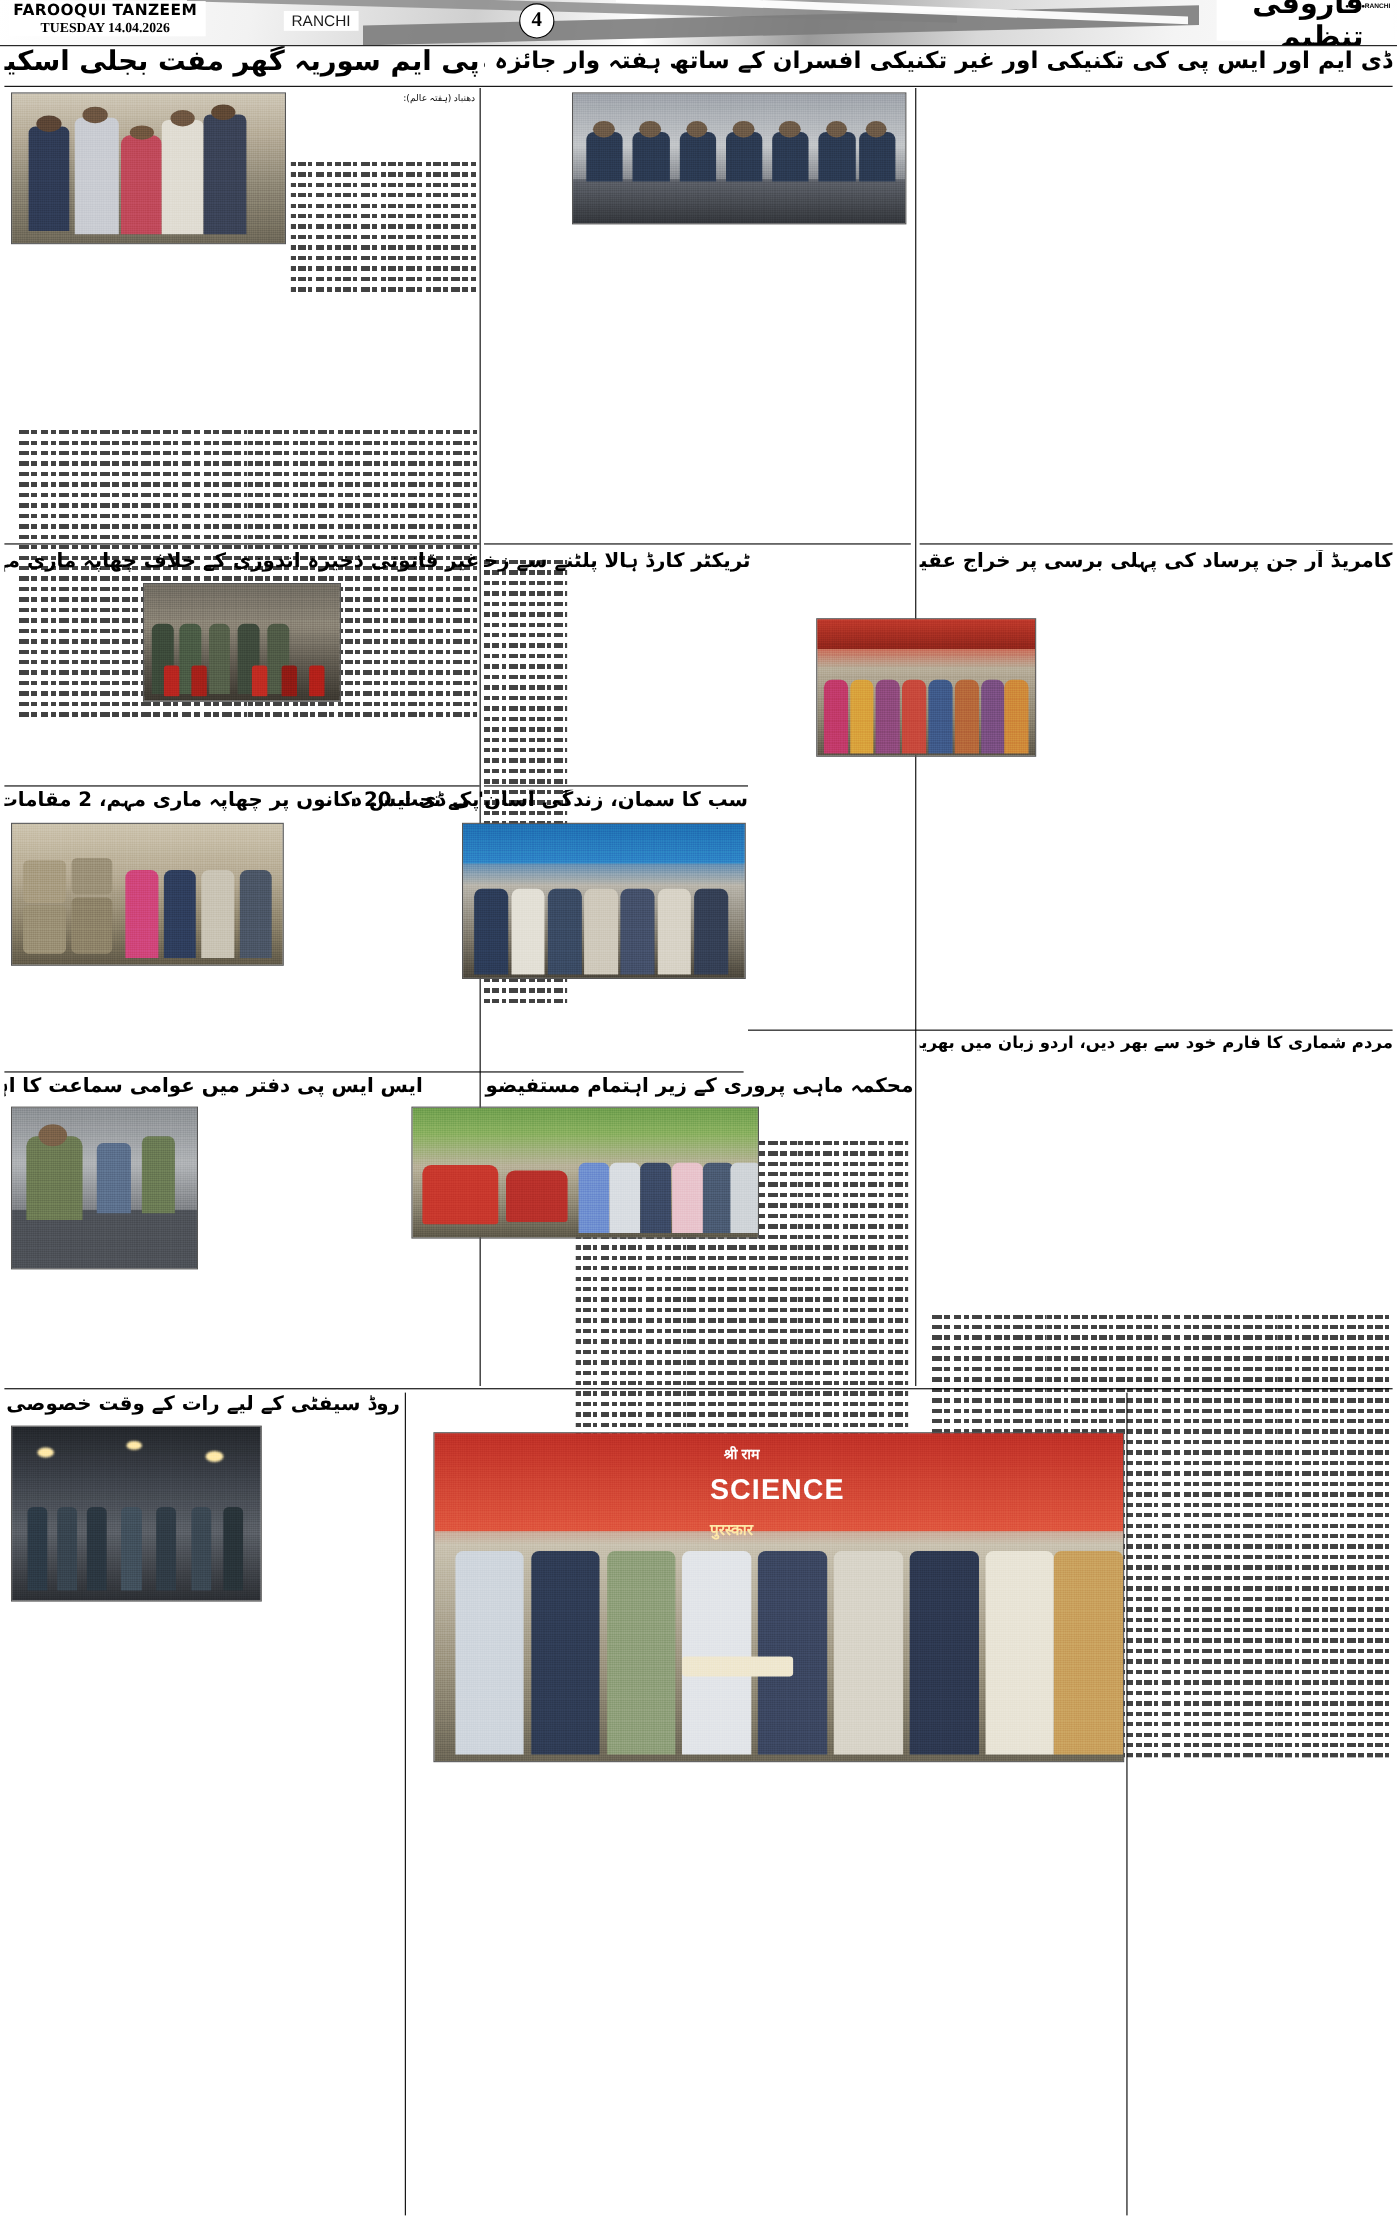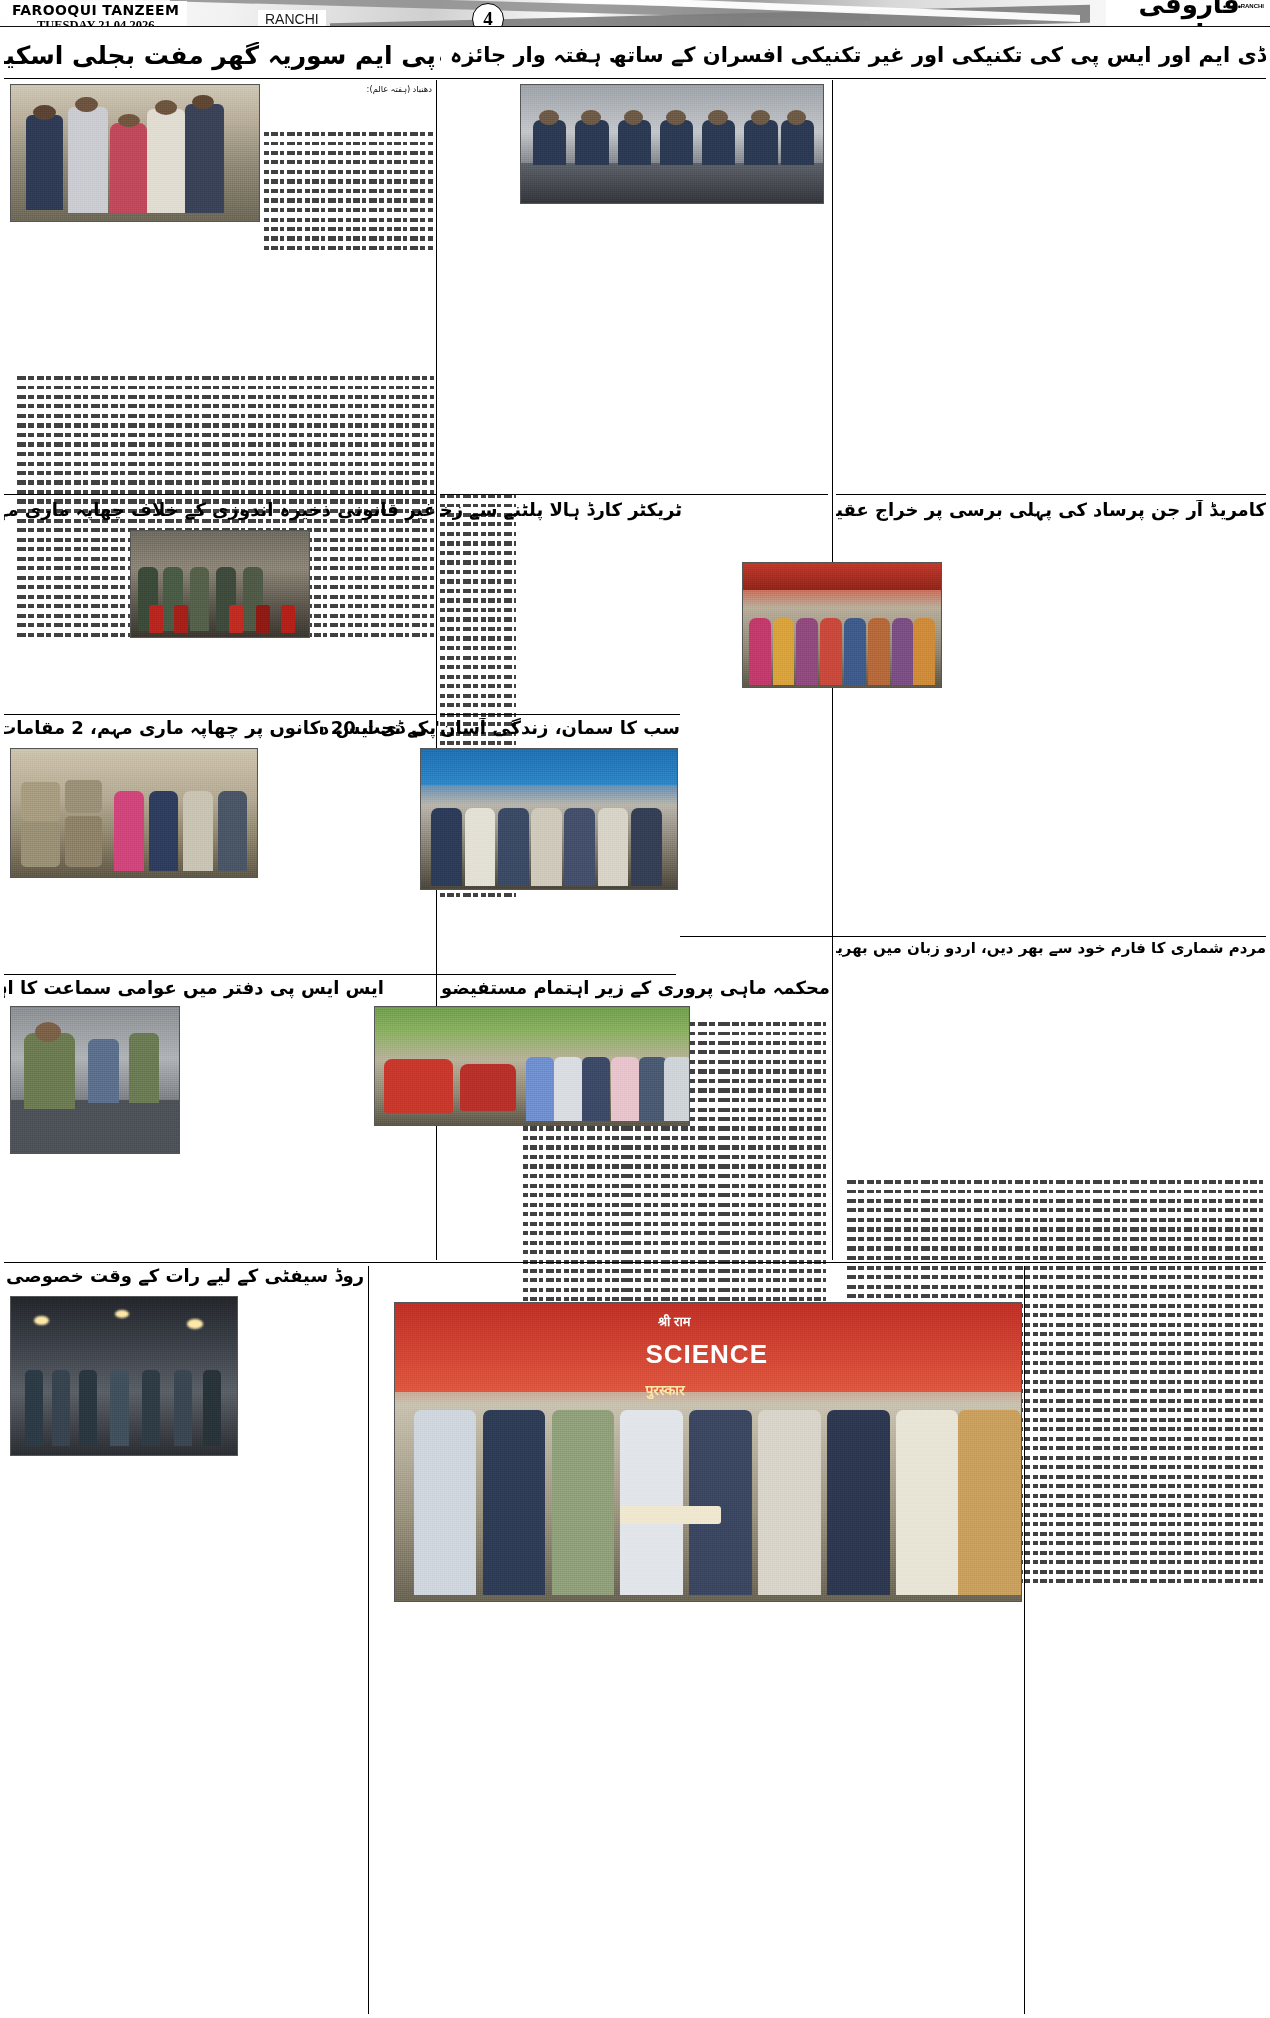--- a/index.html
+++ b/index.html
@@ -13,21 +13,21 @@
     position: relative;
     width: 1270px;
     height: 2018px;
     background: #fff;
     overflow: hidden;
   }
 
   
   .masthead {
     position: relative;
-    height: 27px;
+    height: 42px;
     background: linear-gradient(100deg, #ffffff 0%, #f2f2f2 18%, #cfcfcf 34%, #ffffff 46%,
                  #9a9a9a 58%, #d8d8d8 70%, #f4f4f4 84%, #ffffff 100%);
     border-bottom: 1px solid #111;
     overflow: hidden;
   }
   .mh-swoosh {
     position: absolute; pointer-events: none;
     background: #8d8d8d;
   }
   .mh-sw1 { left: 170px; top: 2px; width: 700px; height: 9px;
@@ -266,21 +266,21 @@
 
 <div class="page">
 
   <div class="masthead">
     <div class="mh-swoosh mh-sw1"></div>
     <div class="mh-swoosh mh-sw2"></div>
     <div class="mh-swoosh mh-sw3"></div>
 
     <div class="mh-left">
       <div class="mh-title">FAROOQUI TANZEEM</div>
-      <div class="mh-date">TUESDAY 21.04.2026</div>
+      <div class="mh-date">TUESDAY 14.04.2026</div>
     </div>
 
     <div class="mh-city">RANCHI</div>
 
     <div class="mh-pagenum">4</div>
 
     <div class="mh-logo">
       <div class="mh-logo-dots">•••••</div>
       <div class="mh-logo-ur">فاروقی تنظیم</div>
       <div class="mh-logo-city">RANCHI</div>

